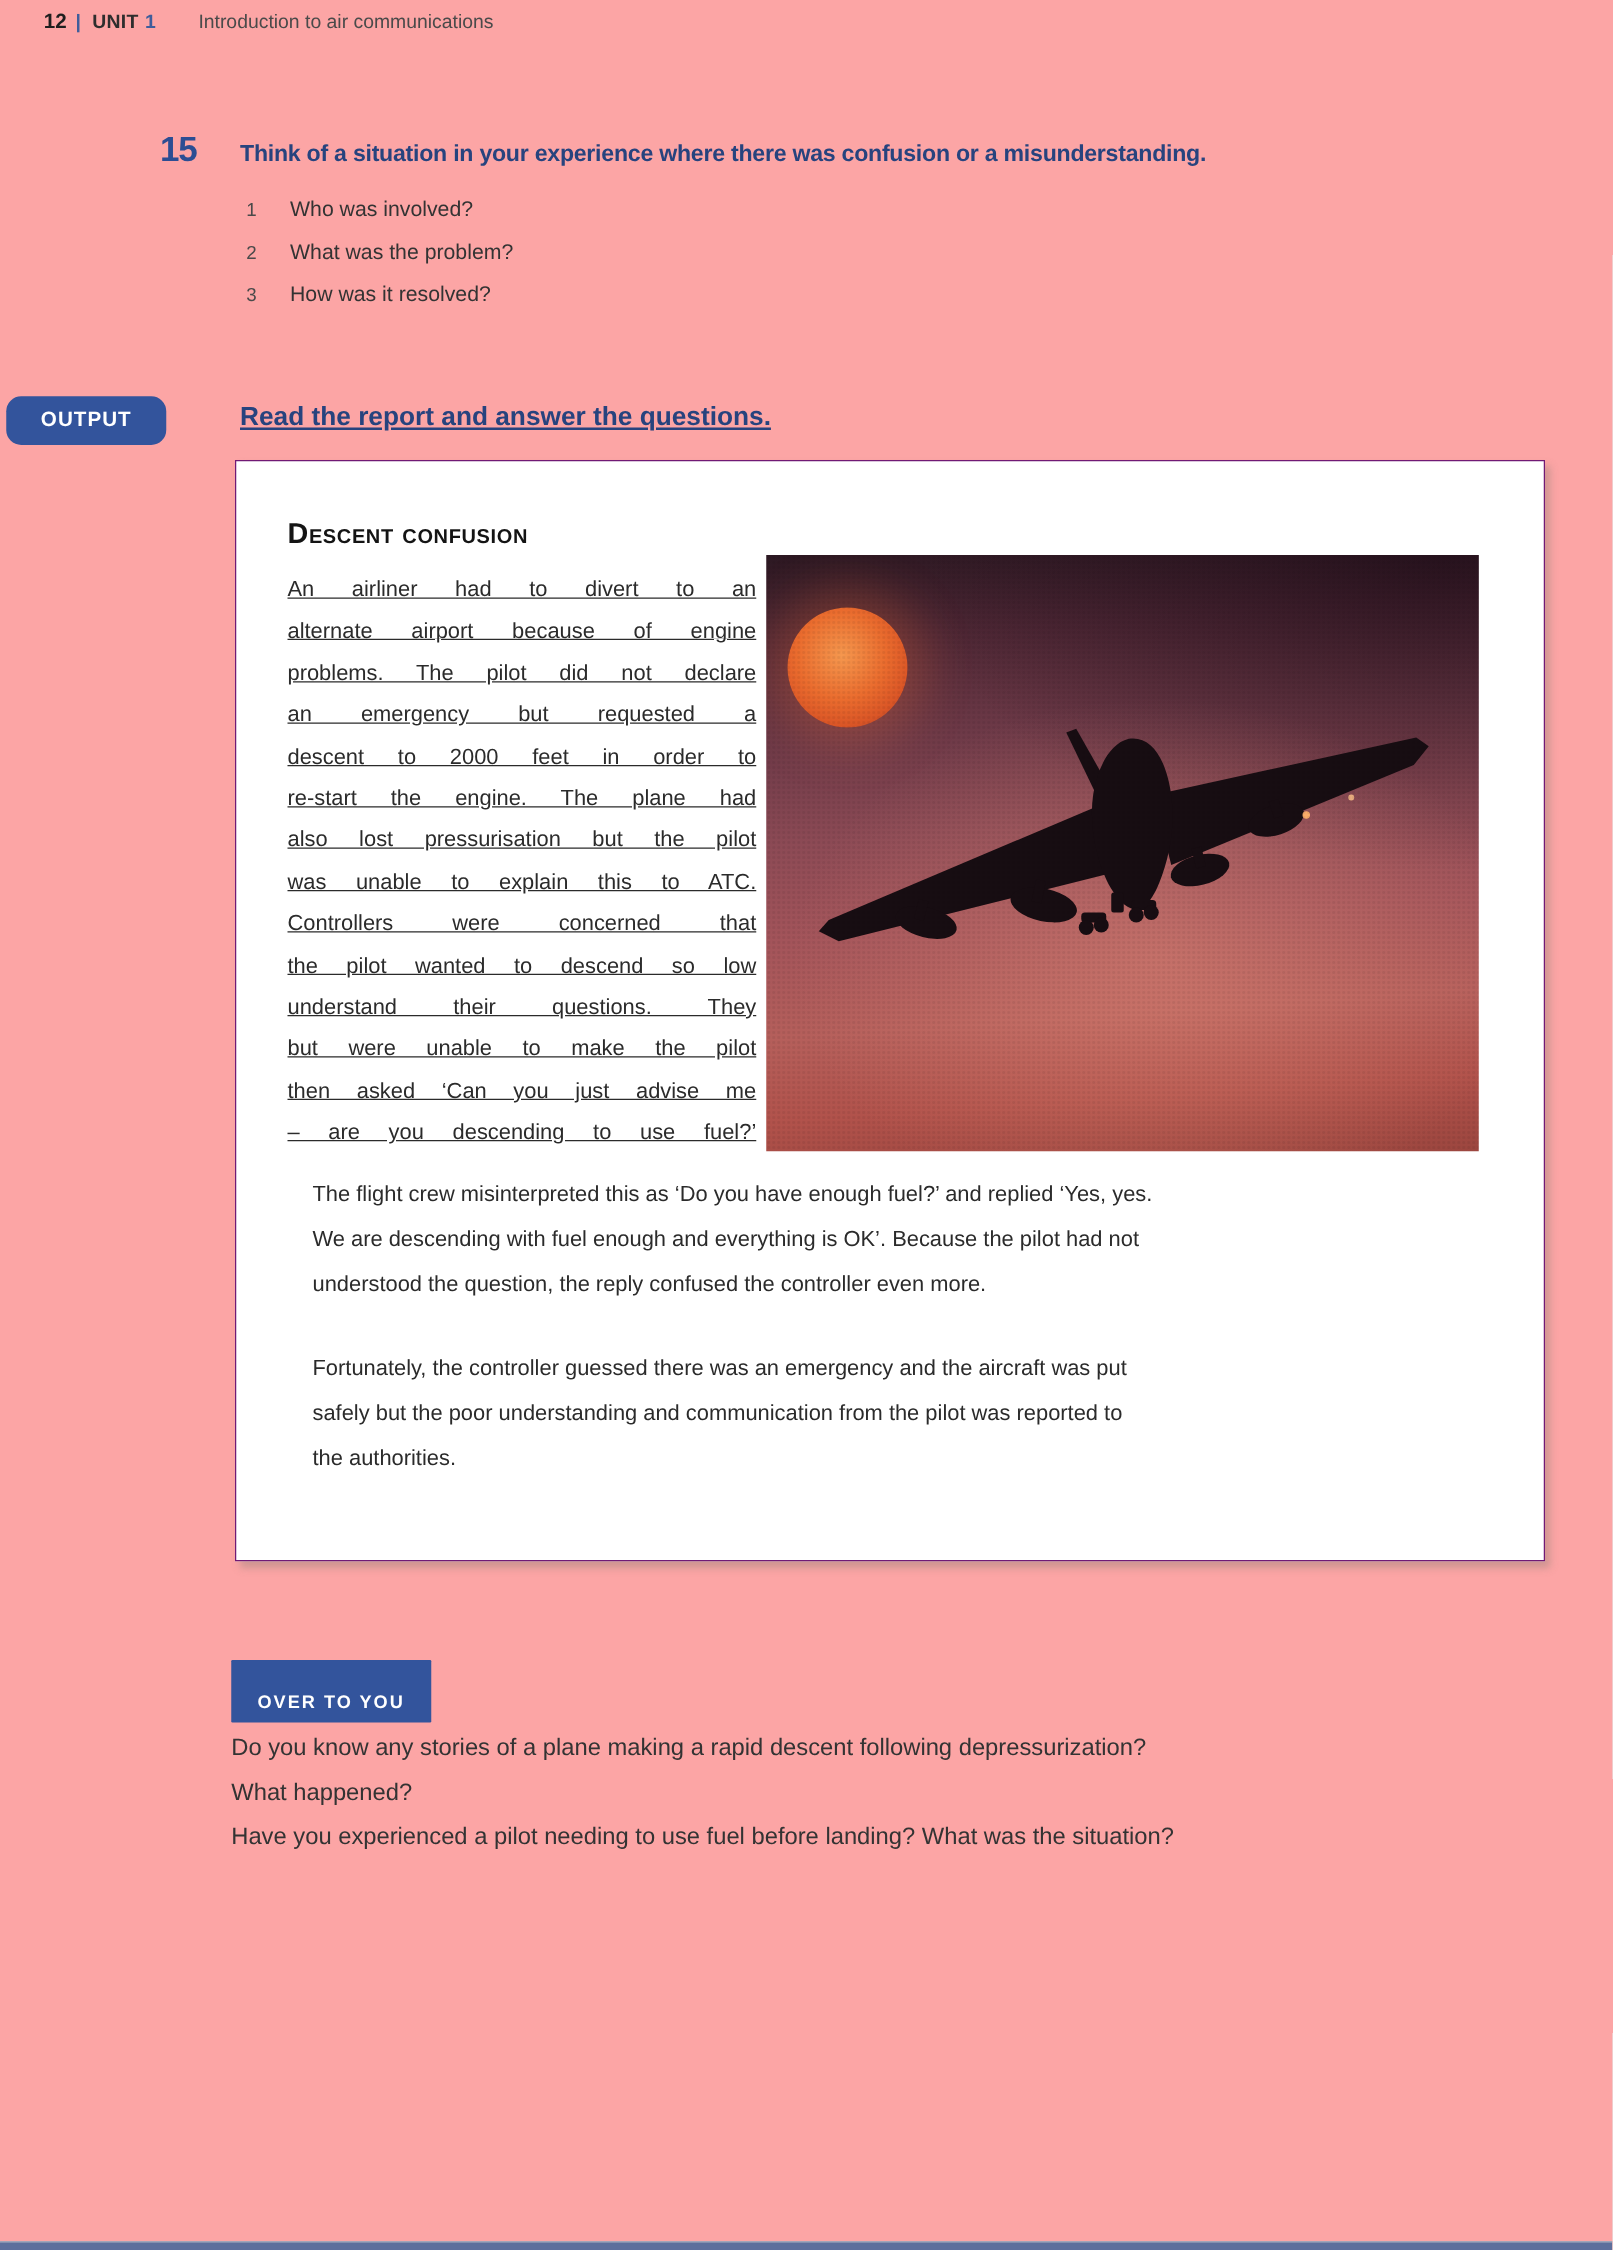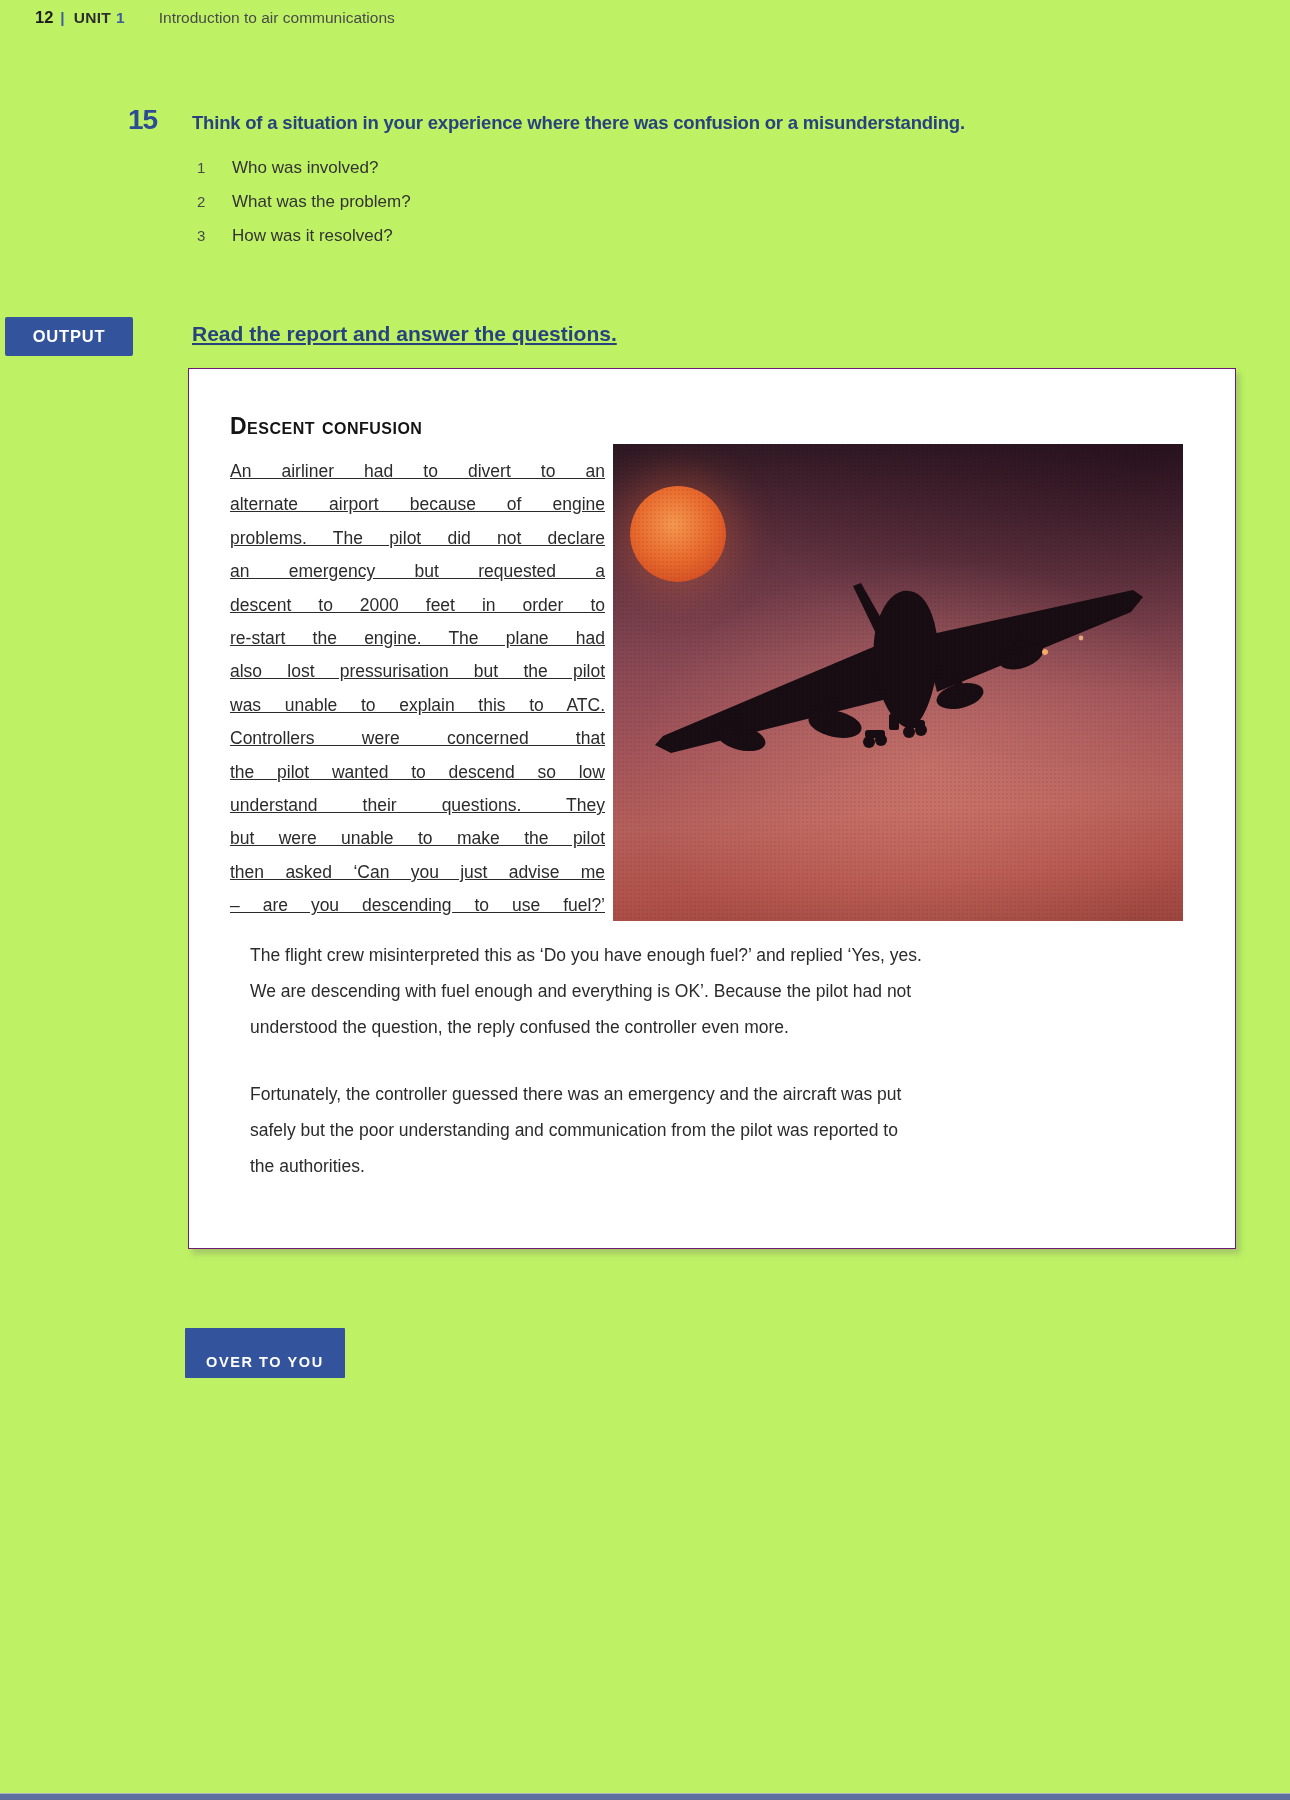--- a/index.html
+++ b/index.html
@@ -1,38 +1,38 @@
 <!DOCTYPE html>
 <html><head>
 <meta charset="utf-8">
 <style>
   html,body{margin:0;padding:0;background:#e9e9e9;}
   .page{
     position:relative;width:1290px;height:1800px;margin:0 auto;
-    background:#bef264;overflow:hidden;
+    background:#fca5a5;overflow:hidden;
     font-family:"Liberation Sans", sans-serif;color:#2b2b2b;
   }
   
   .hdr{position:absolute;top:8px;left:35px;font-size:15.5px;white-space:nowrap;}
   .hdr .pno{font-weight:bold;color:#1e1e1e;font-size:16.5px;}
   .hdr .sep{color:#3f5d9b;font-weight:bold;margin:0 9px 0 7px;}
   .hdr .unit{font-weight:bold;color:#2e2e2e;letter-spacing:.3px;}
   .hdr .uno{font-weight:bold;color:#3f5d9b;margin-left:5px;}
   .hdr .htitle{color:#4a4a4a;margin-left:34px;}
   
   .exnum{position:absolute;left:128px;top:104px;font-size:28px;font-weight:bold;
          color:#2c4d93;letter-spacing:-1px;}
   .exhead{position:absolute;left:192px;top:112px;font-size:18.5px;font-weight:bold;
           color:#27437e;white-space:nowrap;letter-spacing:-.2px;}
   .qrow{position:absolute;left:197px;font-size:17px;color:#333;white-space:nowrap;}
   .qrow .qn{display:inline-block;width:35px;font-size:15px;color:#4a4a4a;}
   
   .outbadge{position:absolute;left:5px;top:317px;width:128px;height:39px;
     background:#33549c;color:#fff;display:flex;align-items:center;justify-content:center;
-    font-weight:bold;font-size:16.5px;letter-spacing:.8px;border-radius:2px;}
+    font-weight:bold;font-size:16.5px;letter-spacing:.8px;border-radius:12px;}
   .readline{position:absolute;left:192px;top:322px;font-size:21px;font-weight:bold;
     color:#27437e;white-space:nowrap;text-decoration:underline;}
   
   .report{position:absolute;left:188px;top:368px;width:1046px;height:879px;
     background:#ffffff;border:1px solid #701a75;
     box-shadow:4px 5px 6px rgba(120,120,112,.35);}
   .rtitle{position:absolute;left:41px;top:44px;font-size:23px;font-weight:bold;
     color:#141414;font-variant:small-caps;letter-spacing:.5px;}
   .rcol{position:absolute;left:41px;top:86px;width:375px;font-size:17.5px;color:#2b2b2b;}
   .rcol .line{line-height:33.4px;text-align:justify;text-align-last:justify;text-decoration:underline;}
@@ -155,15 +155,20 @@
         <div class="line">understood the question, the reply confused the controller even more.</div>
       </div>
     <div class="rpara" style="top:707px">
         <div class="line">Fortunately, the controller guessed there was an emergency and the aircraft was put</div>
         <div class="line">safely but the poor understanding and communication from the pilot was reported to</div>
         <div class="line">the authorities.</div>
       </div>
   </div>
 
   <div class="otybadge">OVER TO YOU</div>
+  <div class="otyq">
+      <div class="line">Do you know any stories of a plane making a rapid descent following depressurization?</div>
+      <div class="line">What happened?</div>
+      <div class="line">Have you experienced a pilot needing to use fuel before landing? What was the situation?</div>
+    </div>
 
   <div class="botbar"></div>
 </div>
 
 </body></html>

